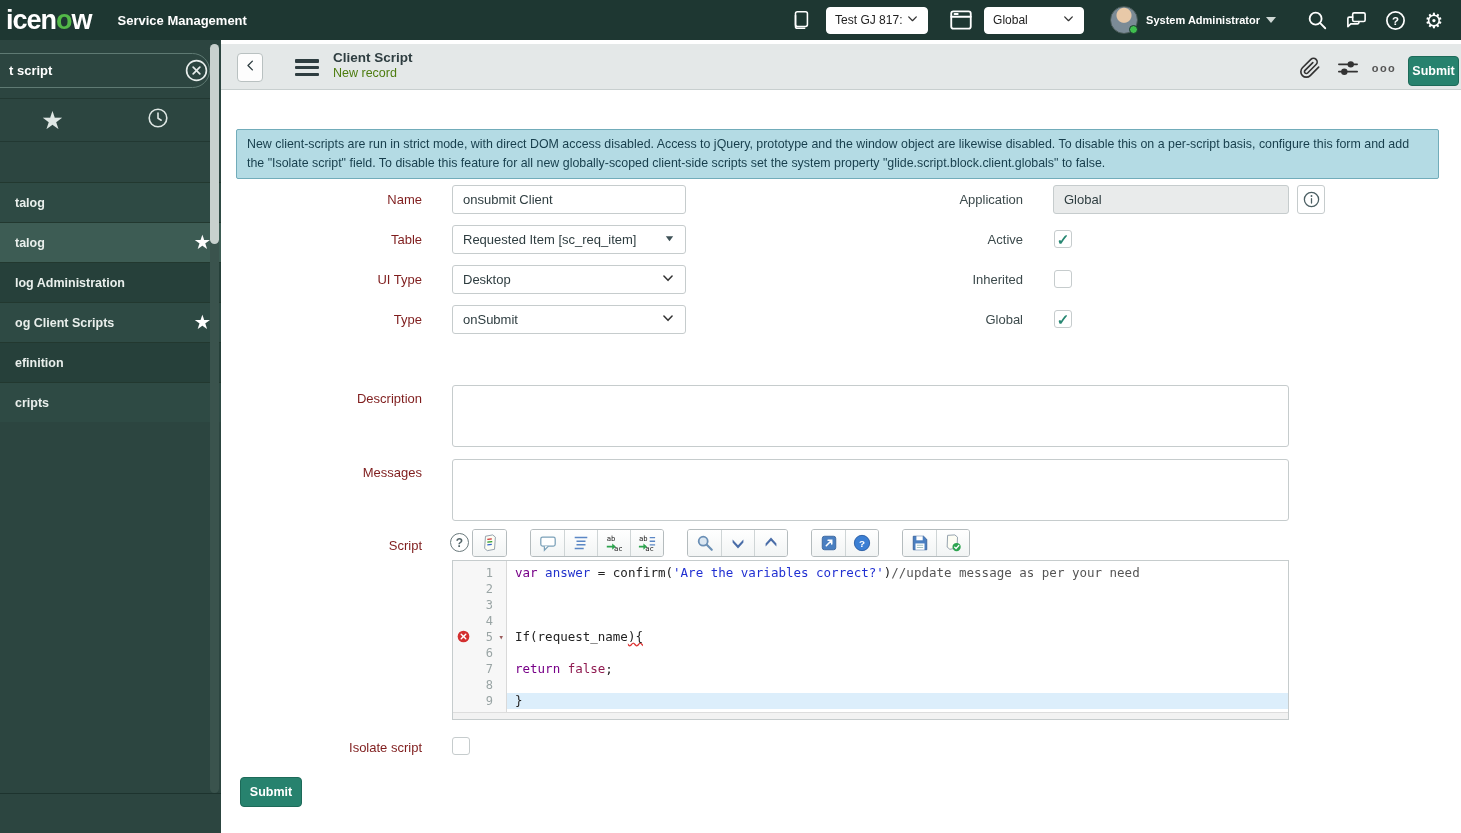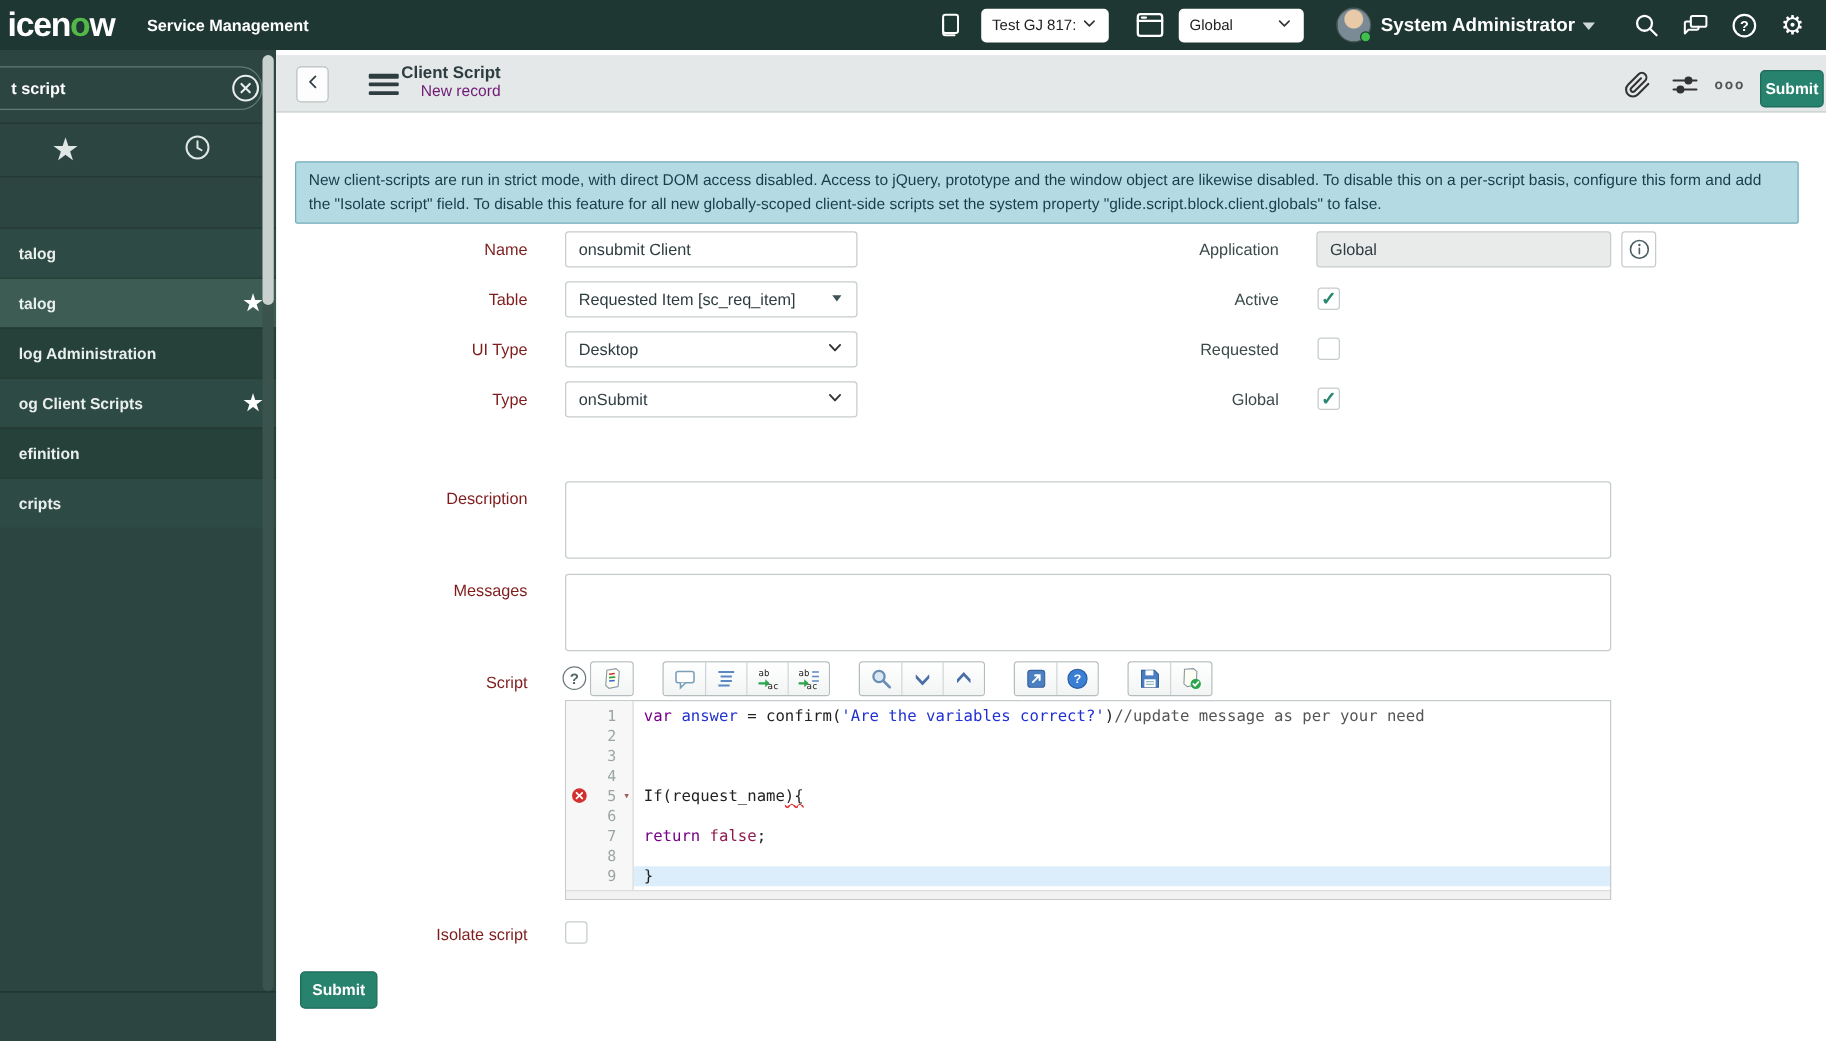--- a/index.html
+++ b/index.html
@@ -13,21 +13,21 @@
   .product-name { color:#fff; font-size:13px; font-weight:bold; margin-left:26px; }
   .topbar-right { position:absolute; right:0; top:0; height:40px; display:flex; align-items:center; padding-right:14px; }
   .tb-icon { display:flex; align-items:center; justify-content:center; width:26px; height:26px; cursor:pointer; }
   .tb-select { height:27px; background:#fff; border:1px solid #fff; border-radius:4px; display:flex; align-items:center; justify-content:space-between; padding:0 8px; font-size:12px; color:#222; cursor:pointer; }
   .sel-updateset { width:102px; margin-left:12px; }
   .sel-scope { width:100px; margin-left:10px; }
   .win-icon { margin-left:20px; }
   .avatar { width:28px; height:28px; border-radius:50%; margin-left:26px; position:relative; cursor:pointer;
             background:radial-gradient(circle at 50% 32%, #e8c9a8 0 7px, #7b8b96 8px 100%); border:1px solid #4a5a57;}
   .avatar .status-dot { position:absolute; right:-1px; bottom:-1px; width:9px; height:9px; border-radius:50%; background:#3fbf4e; border:1px solid #1e3732; }
-  .user-name { color:#fff; font-size:15px; font-weight:bold; margin-left:8px; cursor:pointer; display:flex; align-items:center; gap:6px; }
+  .user-name { color:#fff; font-size:11px; font-weight:bold; margin-left:8px; cursor:pointer; display:flex; align-items:center; gap:6px; }
   .gap-search { margin-left:28px; }
   .gap-ic { margin-left:13px; }
   .gear-glyph { color:#fff; font-size:21px; line-height:1; }
 
   
   .sidebar { position:absolute; left:0; top:40px; width:221px; height:793px; background:#2c4540; overflow:hidden; }
   .nav-filter { position:absolute; left:-30px; top:13px; width:240px; height:35px; border:1px solid #5f7a73; border-radius:18px; background:transparent; display:flex; align-items:center; color:#fff; font-size:13px; font-weight:bold; padding-left:38px; }
   .nav-filter-clear { position:absolute; right:12px; top:18px; width:25px; height:25px; cursor:pointer; }
   .nav-tabs { position:absolute; left:0; top:58px; width:210px; height:44px; border-top:1px solid #223832; border-bottom:1px solid #223832; display:flex; }
   .nav-tab { flex:1; display:flex; align-items:center; justify-content:center; cursor:pointer; }
@@ -43,23 +43,23 @@
   .nav-scrollbar { position:absolute; right:2px; top:4px; width:9px; height:749px; background:#3a534d; border-radius:5px; }
   .nav-scroll-thumb { position:absolute; left:0; top:0; width:9px; height:200px; border-radius:5px; background:#c8d1ce; cursor:grab; }
 
   
   .main { position:absolute; left:221px; top:40px; width:1240px; height:793px; background:#fff; }
 
   .form-header { position:absolute; left:0; top:4px; width:1240px; height:46px; background:#e4e8e8; border-bottom:1px solid #c8cfcf; }
   .back-btn { position:absolute; left:16px; top:9px; width:26px; height:29px; background:#fdfdfd; border:1px solid #b9c1c1; border-radius:4px; display:flex; align-items:center; justify-content:center; cursor:pointer; }
   .hamburger { position:absolute; left:74px; top:15px; width:24px; height:17px; display:flex; flex-direction:column; justify-content:space-between; cursor:pointer; }
   .hamburger span { display:block; height:3.5px; background:#2e3d40; border-radius:1px; }
-  .header-titles { position:absolute; left:100px; top:6px;text-align:right; }
+  .header-titles { position:absolute; left:112px; top:6px; }
   .header-title { font-size:13.5px; font-weight:bold; color:#2e3d40; }
-  .header-subtitle { font-size:12.5px; color:#701a75; margin-top:1px; }
+  .header-subtitle { font-size:12.5px; color:#4d7c0f; margin-top:1px; }
   .hdr-icon { position:absolute; top:13px; width:26px; height:22px; display:flex; align-items:center; justify-content:center; cursor:pointer; }
   .more-dots { font-size:11px; font-weight:bold; color:#555; letter-spacing:1.5px; }
   .submit-btn { position:absolute; background:#27826e; color:#fff; font-size:12.5px; font-weight:bold; border:1px solid #1d6a59; border-radius:4px; display:flex; align-items:center; justify-content:center; cursor:pointer; }
   .submit-top { left:1187px; top:12px; width:51px; height:30px; }
   .submit-bottom { left:19px; top:737px; width:62px; height:30px; }
 
   .info-banner { position:absolute; left:15px; top:89px; width:1203px; min-height:45px; background:#b4dbe4; border:1px solid #71acba; border-radius:2px; padding:5px 10px; font-size:12.4px; line-height:19px; color:#173e4c; }
 
   .fld-label { position:absolute; left:0; width:201px; text-align:right; font-size:13px; color:#7f1d1d; }
   .fld-label-r { position:absolute; left:0; width:802px; text-align:right; font-size:13px; color:#3c4a4c; }
@@ -283,21 +283,21 @@
           <svg width="19" height="19" viewBox="0 0 24 24" fill="none" stroke="#4b5f63" stroke-width="1.6" stroke-linecap="round" stroke-linejoin="round">
             <circle cx="12" cy="12" r="9"></circle>
             <line x1="12" y1="11" x2="12" y2="16.5"></line>
             <circle cx="12" cy="7.6" r="1.2" fill="#4b5f63" stroke="none"></circle>
           </svg>
         </div>
         <div class="fld-label-r" style="top: 192px;">Active</div>
         <div class="checkbox" style="top: 190px;">
           <span class="check-glyph">✓</span>
         </div>
-        <div class="fld-label-r" style="top: 232px;">Requested</div>
+        <div class="fld-label-r" style="top: 232px;">Inherited</div>
         <div class="checkbox" style="top: 230px;"></div>
         <div class="fld-label-r" style="top: 272px;">Global</div>
         <div class="checkbox" style="top: 270px;">
           <span class="check-glyph">✓</span>
         </div>
       </div>
 
     <div class="fld-label" style="top:351px;">Description</div>
     <div class="textarea-box" style="top:345px;"></div>
     <div class="fld-label" style="top:425px;">Messages</div>

